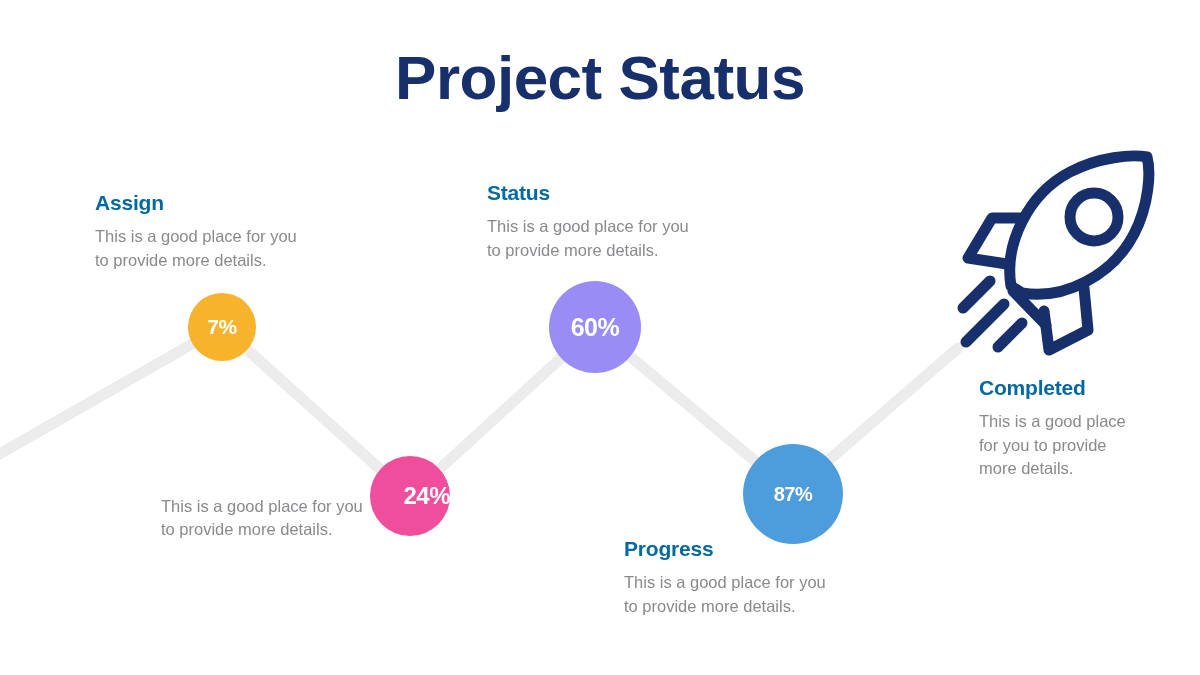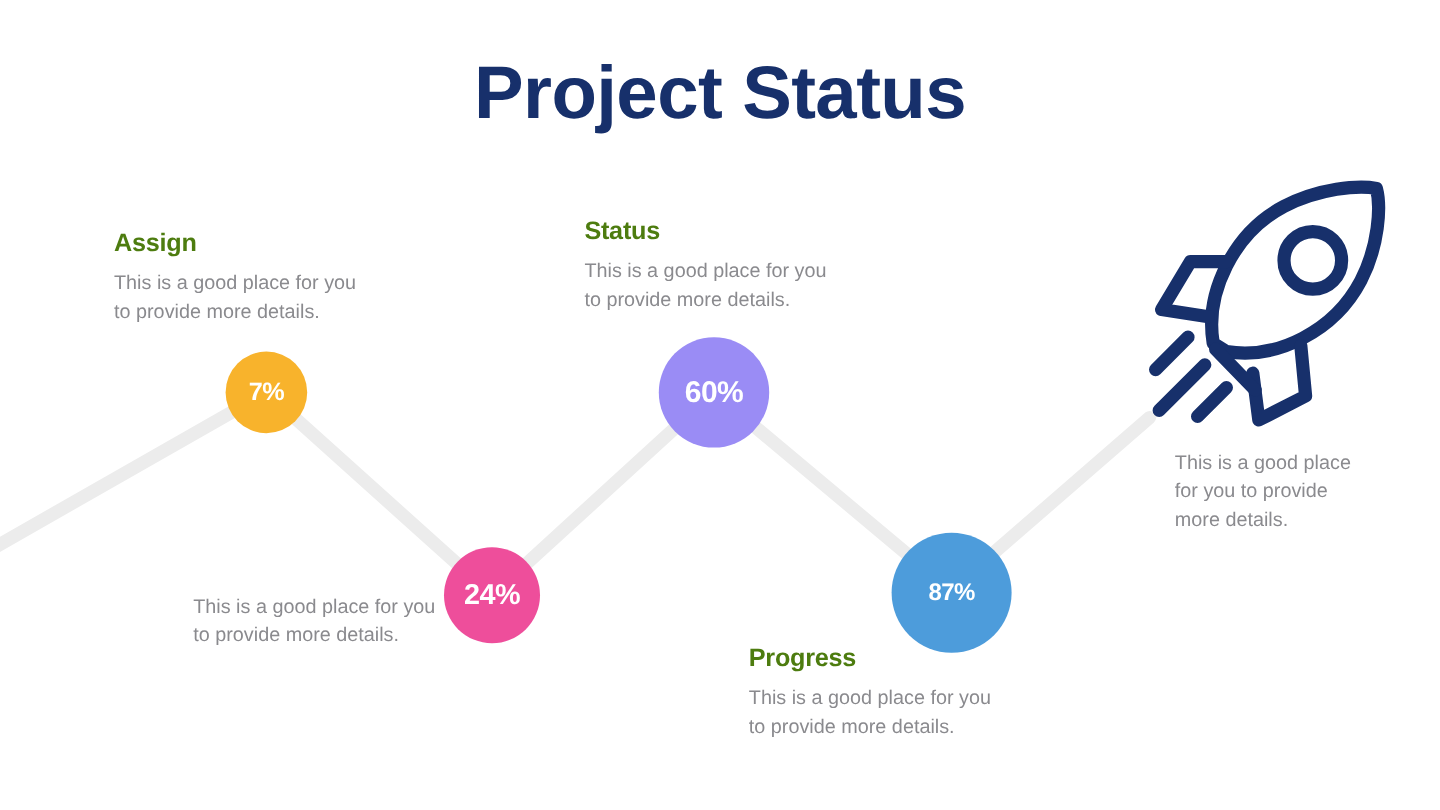--- a/index.html
+++ b/index.html
@@ -52,21 +52,21 @@
     justify-content: center;
     color: #ffffff;
     font-weight: 700;
     letter-spacing: -0.5px;
   }
 
   
   .node-text { position: absolute; }
 
   .node-heading {
-    color: #4d7c0f;
+    color: #0369a1;
     font-size: 21px;
     font-weight: 700;
     letter-spacing: -0.2px;
     margin-bottom: 10px;
     line-height: 1.2;
   }
 
   .node-desc {
     color: #8A8A8E;
     font-size: 16.5px;
@@ -95,21 +95,21 @@
   </svg>
 
   <div class="node-text" style="left:95px; top:190px; width:215px;">
     <div class="node-heading">Assign</div>
     <div class="node-desc">This is a good place for you to provide more details.</div>
   </div>
   <div class="node-circle" style="left:188px; top:293px; width:68px; height:68px; background:#F8B32C; font-size:21px;">
     <span>7%</span>
   </div>
 
-  <div class="node-circle" style="left:370px; top:456px; width:80px; height:80px; background:#EE4E9B; font-size:24px;">
+  <div class="node-circle" style="left:370px; top:456px; width:80px; height:80px; background:#EE4E9B; font-size:24px;justify-content:flex-end;">
     <span>24%</span>
   </div>
   <div class="node-text" style="left:161px; top:495px; width:212px;">
     <div class="node-desc">This is a good place for you to provide more details.</div>
   </div>
 
   <div class="node-text" style="left:487px; top:180px; width:215px;">
     <div class="node-heading">Status</div>
     <div class="node-desc">This is a good place for you to provide more details.</div>
   </div>
@@ -119,20 +119,21 @@
 
   <div class="node-circle" style="left:743px; top:444px; width:100px; height:100px; background:#4D9CDB; font-size:20px;">
     <span>87%</span>
   </div>
   <div class="node-text" style="left:624px; top:536px; width:215px;">
     <div class="node-heading">Progress</div>
     <div class="node-desc">This is a good place for you to provide more details.</div>
   </div>
 
   <div class="node-text" style="left:979px; top:375px; width:160px;">
+    <div class="node-heading">Completed</div>
     <div class="node-desc">This is a good place for you to provide more details.</div>
   </div>
 
   <svg id="rocket-icon" viewBox="0 0 230 215" xmlns="http://www.w3.org/2000/svg" fill="none" stroke="#17306B" stroke-width="11" stroke-linecap="round" stroke-linejoin="round">
 
     <path d="M59 138 C 52 96, 76 46, 118 24 C 147 9, 180 6, 195 9
              C 199 24, 197 57, 182 86 C 160 128, 112 152, 70 145 Z"></path>
 
     <circle cx="142" cy="69" r="24"></circle>
 

